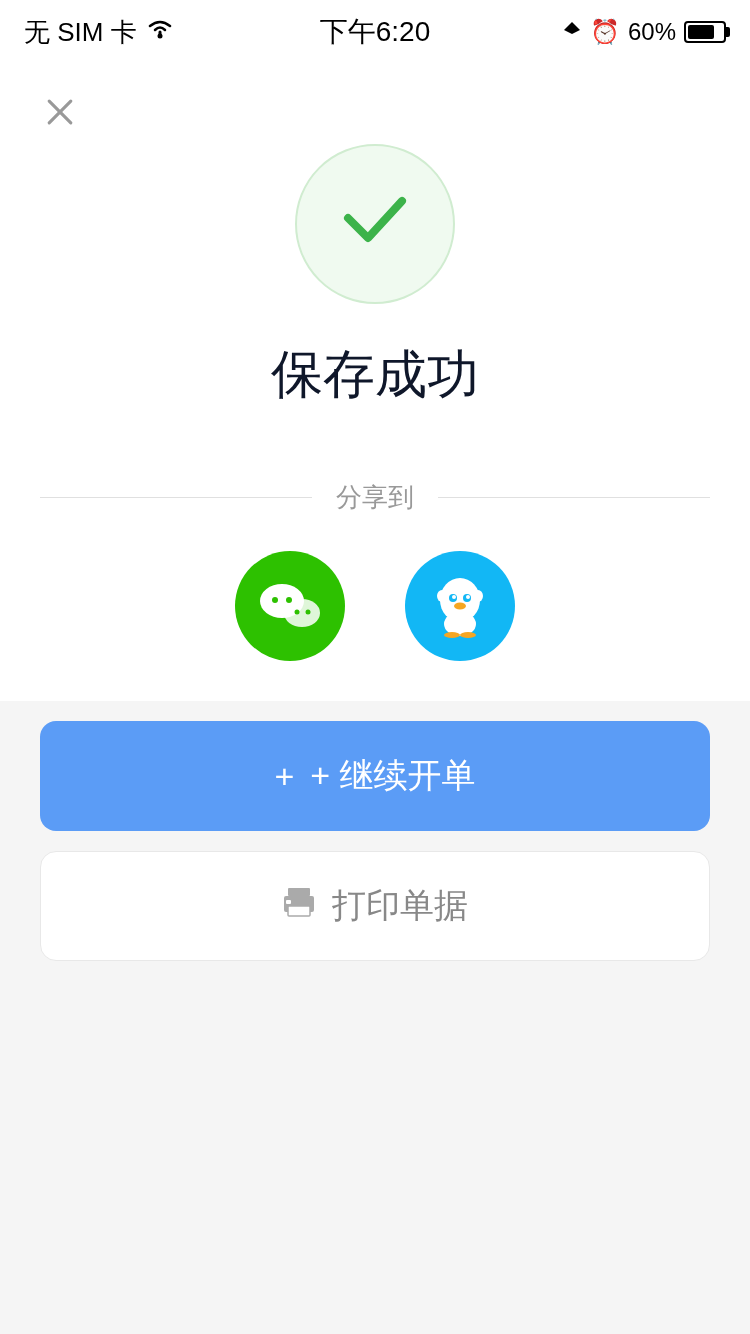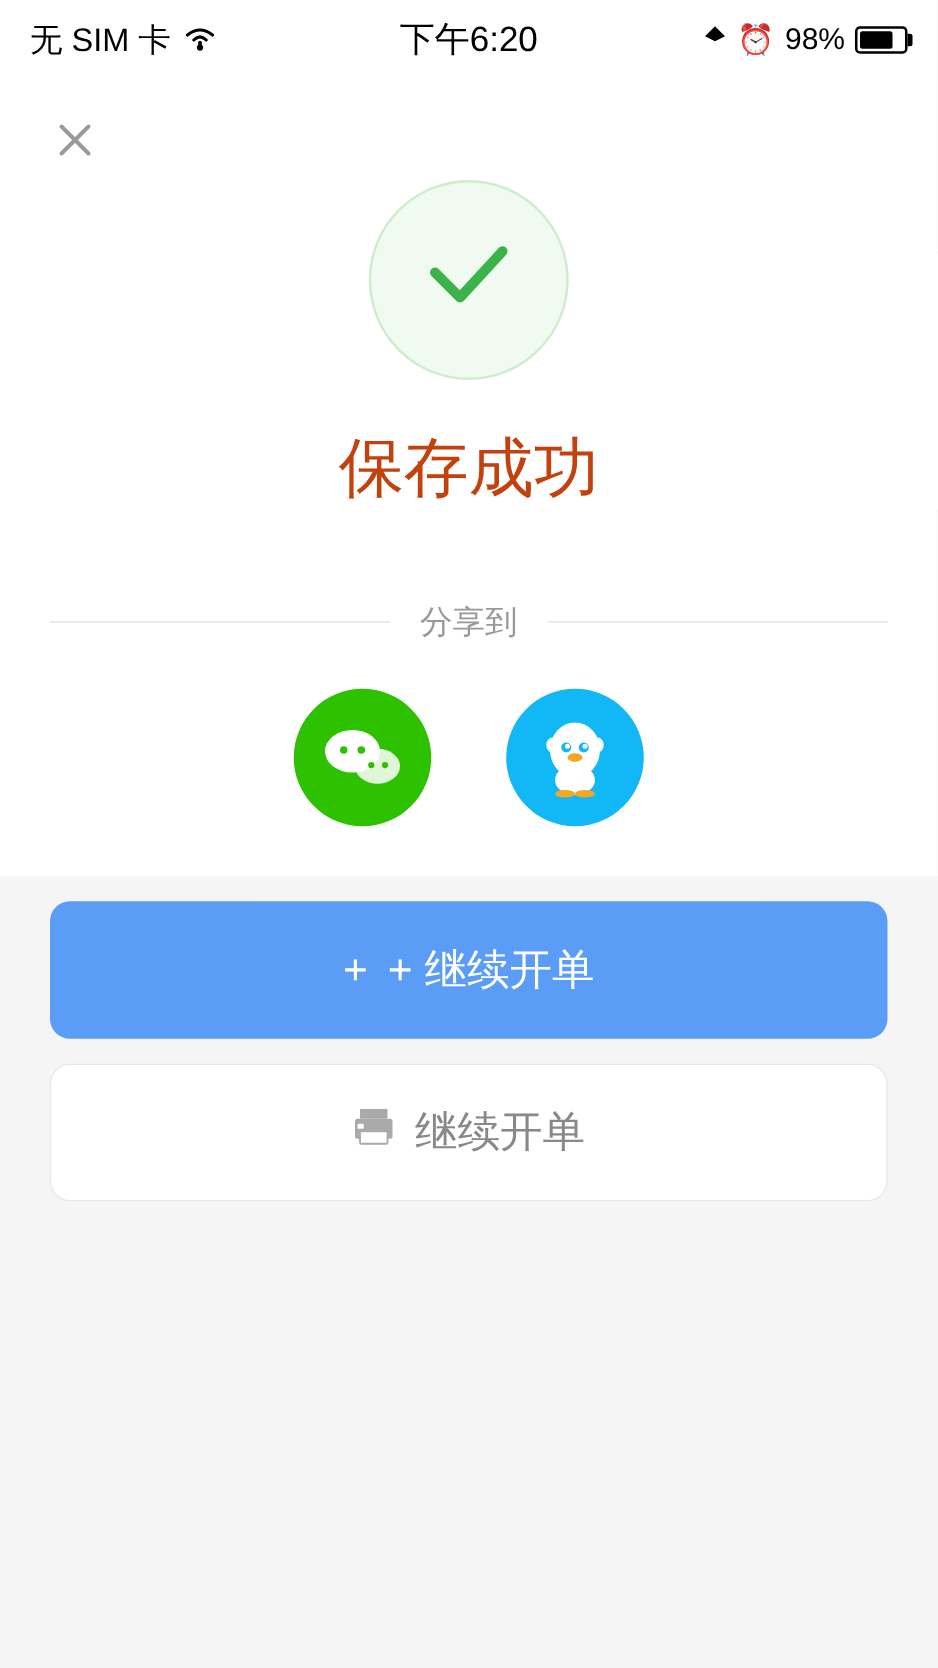--- a/index.html
+++ b/index.html
@@ -25,21 +25,21 @@
       background: #ffffff;
       display: flex;
       align-items: center;
       justify-content: space-between;
       padding: 0 24px;
       position: relative;
     }
 
     .status-left {
       display: flex;
-      align-items: center;
+      align-items: flex-start;
       gap: 8px;
       font-size: 26px;
       color: #000;
     }
 
     .status-center {
       position: absolute;
       left: 50%;
       transform: translateX(-50%);
       font-size: 28px;
@@ -136,21 +136,21 @@
 
     .check-icon {
       color: #3cb34a;
       font-size: 80px;
       line-height: 1;
     }
 
     .success-title {
       font-size: 52px;
       font-weight: 400;
-      color: #c2410c;
+      color: #0f172a;
       margin-bottom: 0;
     }
 
     
     .share-section {
       width: 100%;
       background: #ffffff;
       padding: 0 0 40px 0;
     }
 
@@ -257,21 +257,21 @@
     </span>
   </div>
   <div class="status-center">下午6:20</div>
   <div class="status-right">
     <span>
       <svg width="20" height="20" viewBox="0 0 20 20" fill="none">
         <path d="M10 2 L18 10 L10 14 L2 10 Z" fill="#000"></path>
       </svg>
     </span>
     <span>⏰</span>
-    <span>98%</span>
+    <span>60%</span>
     <span class="battery-icon">
       <span class="battery-fill"></span>
     </span>
   </div>
 </div>
 
 <div class="main-content">
 
   <div class="close-btn">
     <svg class="close-icon-svg" viewBox="0 0 40 40" fill="none">
@@ -350,17 +350,17 @@
 
   <button class="action-btn secondary-btn">
     <span class="btn-icon">
       <svg width="34" height="30" viewBox="0 0 34 30" fill="none">
         <rect x="6" y="0" width="22" height="8" rx="1" fill="#aaa"></rect>
         <rect x="2" y="8" width="30" height="16" rx="2" fill="#aaa"></rect>
         <rect x="6" y="18" width="22" height="10" rx="1" fill="white" stroke="#aaa" stroke-width="1.5"></rect>
         <rect x="4" y="12" width="5" height="4" rx="1" fill="white"></rect>
       </svg>
     </span>
-    <span class="btn-label">继续开单</span>
+    <span class="btn-label">打印单据</span>
   </button>
 
 
 </div>
 
 </body></html>

